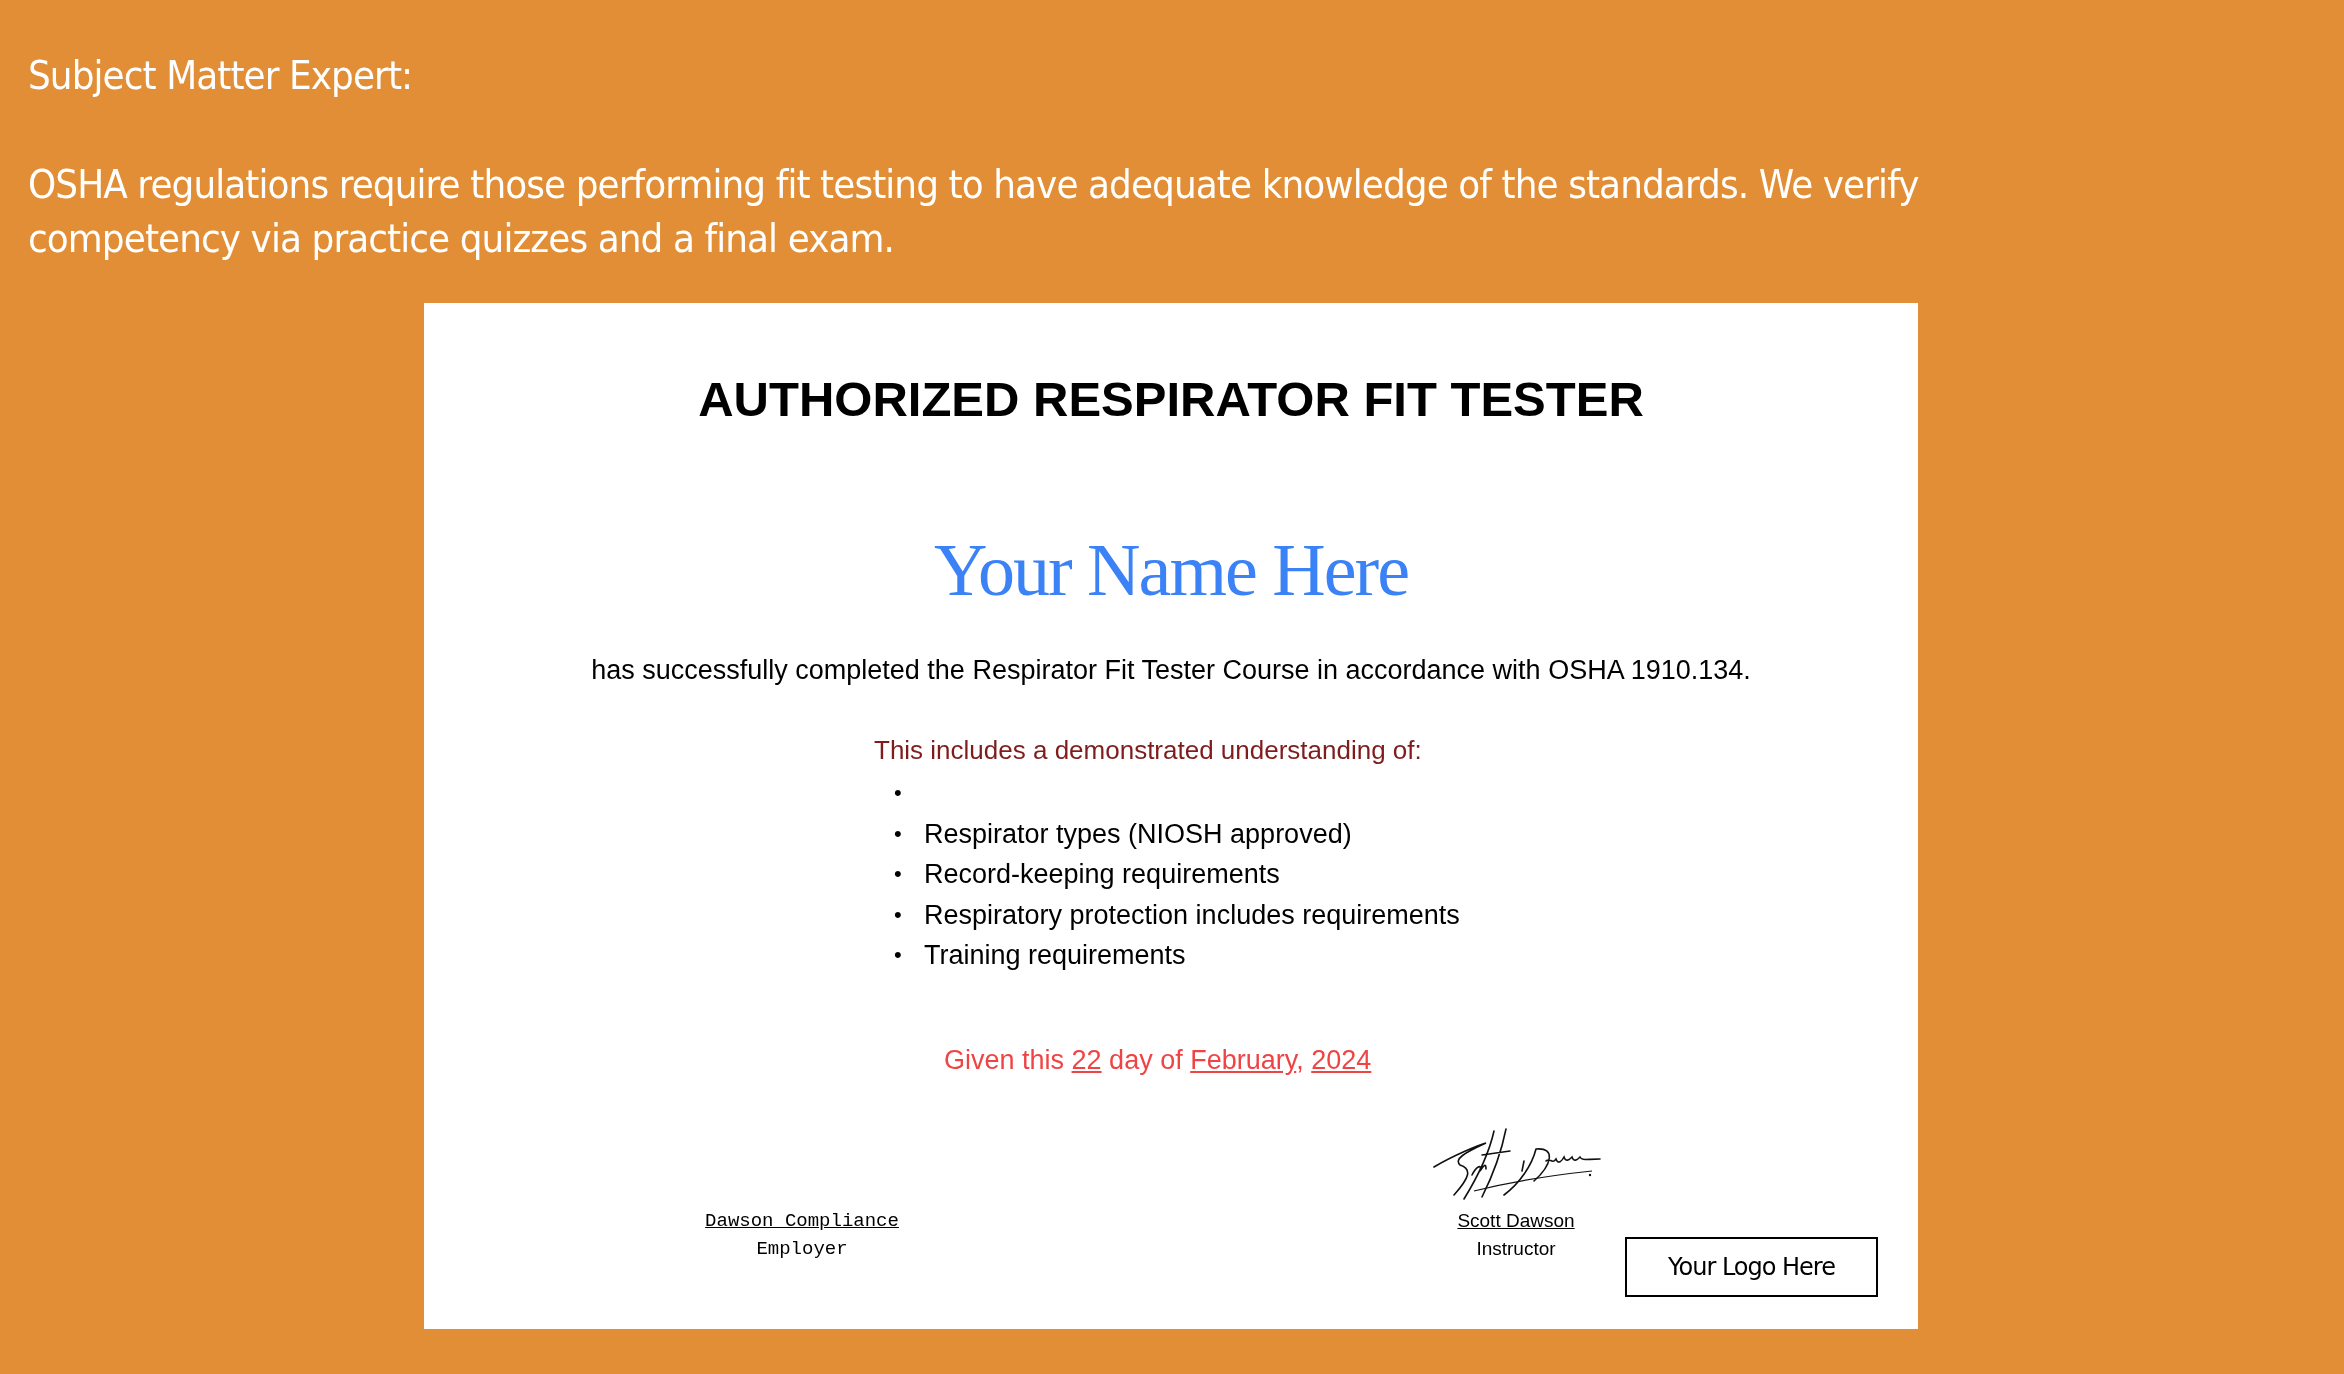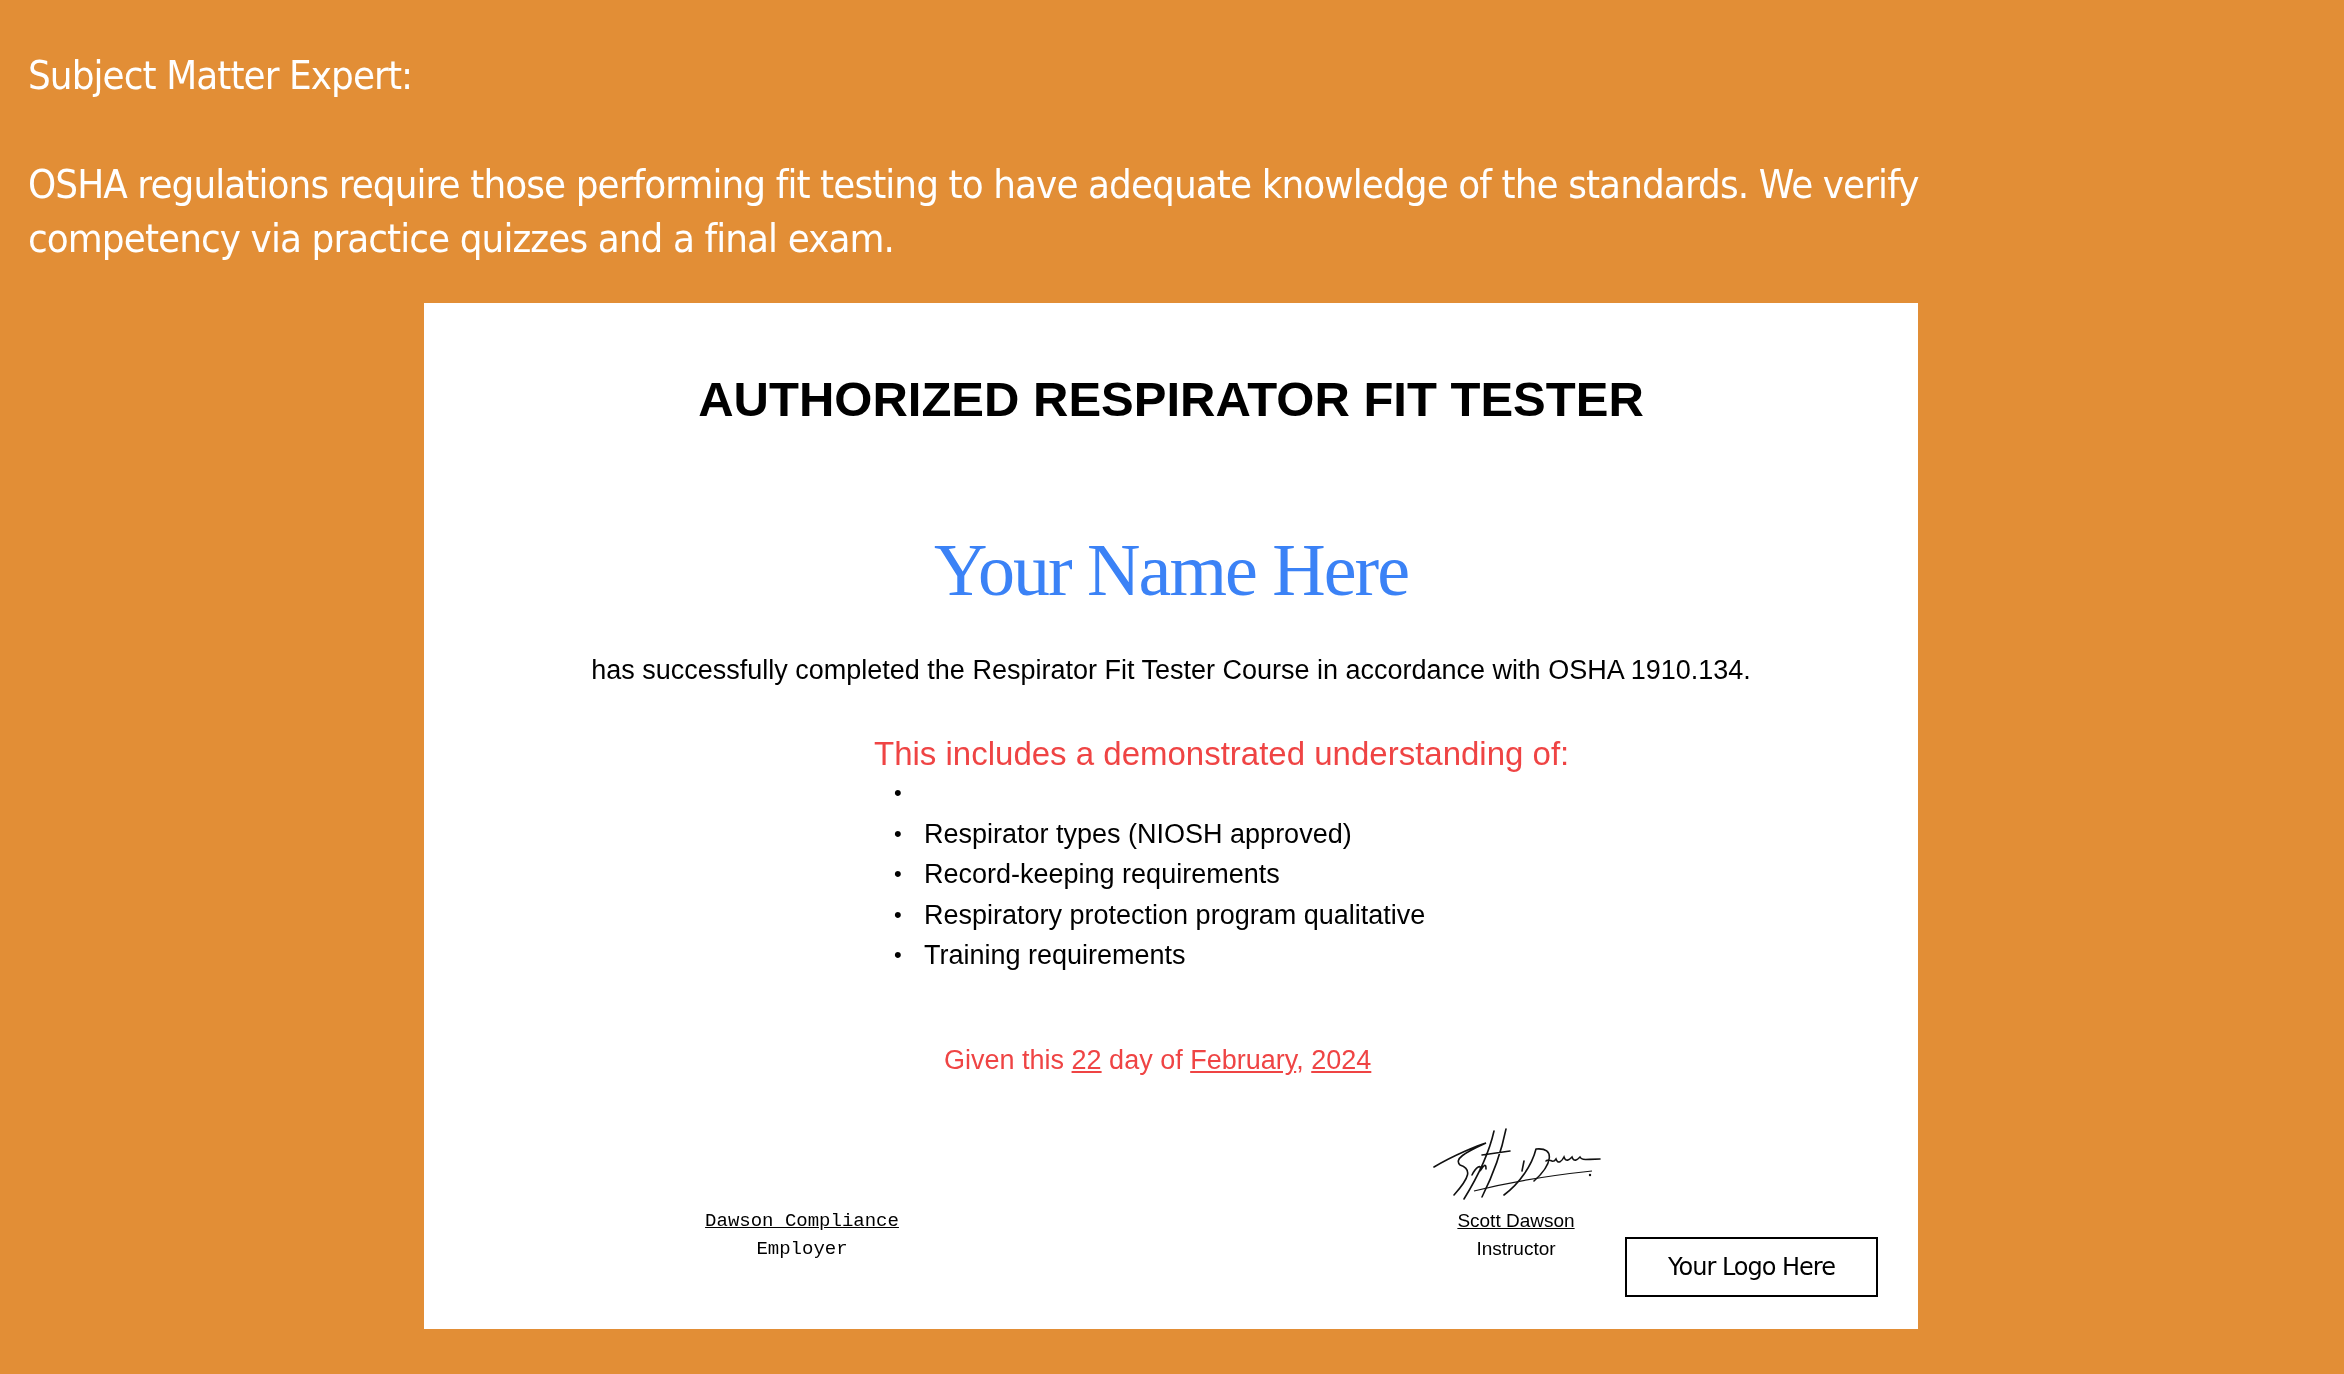--- a/index.html
+++ b/index.html
@@ -32,21 +32,21 @@
     top:68px; font-size:49px; font-weight:bold; color:#000;
     letter-spacing:0;
   }
   .cert-subtitle { top:152px; font-size:36px; color:#000; }
   .cert-name {
     top:225px; font-size:74px; color:#3b82f6;
     font-family:Liberation Serif, serif; letter-spacing:-2px;
   }
   .cert-completion { top:352px; font-size:27px; color:#000; }
   .cert-completion b { font-weight:normal; }
-  .includes { left:450px; top:432px; font-size:33px; color:#ef4444; }
+  .includes { left:450px; top:432px; font-size:26px; color:#7f1d1d; }
   .bullets { left:470px; top:470px; margin:0; padding:0; list-style:none; }
   .bullets li {
     font-size:27px; color:#000; line-height:40.5px; height:40.5px;
     position:relative; padding-left:30px;
   }
   .bullets li .dot {
     position:absolute; left:0; top:0; font-size:22px;
   }
   .given { left:520px; top:742px; font-size:27px; color:#ef4444; }
   .given u { text-decoration:underline; }
@@ -77,21 +77,21 @@
   <div class="abs center-x cert-title">AUTHORIZED RESPIRATOR FIT TESTER</div>
   <div class="abs center-x cert-name">Your Name Here</div>
 
   <div class="abs center-x cert-completion"><span>has successfully completed the </span><b>Respirator Fit Tester Course</b><span> in accordance with OSHA 1910.134.</span></div>
 
   <div class="abs includes">This includes a demonstrated understanding of:</div>
   <ul class="abs bullets">
     <li><span class="dot">•</span></li>
     <li><span class="dot">•</span><span>Respirator types (NIOSH approved)</span></li>
     <li><span class="dot">•</span><span>Record-keeping requirements</span></li>
-    <li><span class="dot">•</span><span>Respiratory protection program qualitative</span></li>
+    <li><span class="dot">•</span><span>Respiratory protection includes requirements</span></li>
     <li><span class="dot">•</span><span>Training requirements</span></li>
   </ul>
 
   <div class="abs given"><span>Given this </span><u>22</u><span> day of </span><u>February</u><span>, </span><u>2024</u></div>
 
   <div class="abs signature">
     <svg width="180" height="82" viewBox="0 0 180 82">
       <path d="M10 42 C30 30 55 20 62 18 C40 28 30 34 36 40 C48 44 46 52 30 70 M48 50 C52 42 58 38 56 46 C60 40 62 38 62 44 M70 6 C66 24 56 48 40 74 M82 4 C78 24 70 48 58 72 M58 30 L86 26 M100 36 L98 46 M112 24 C108 40 96 58 80 70 M112 24 C132 22 128 40 110 56 M122 36 C126 32 128 40 132 34 C134 40 138 36 140 32 C142 38 146 34 148 32 C150 38 154 34 156 32 C158 36 162 34 176 34" stroke="#111" stroke-width="1.6" fill="none" stroke-linecap="round"></path>
       <path d="M50 66 C90 56 130 50 168 46" stroke="#111" stroke-width="1.2" fill="none"></path>
       <circle cx="166" cy="50" r="1.2" fill="#111"></circle>

